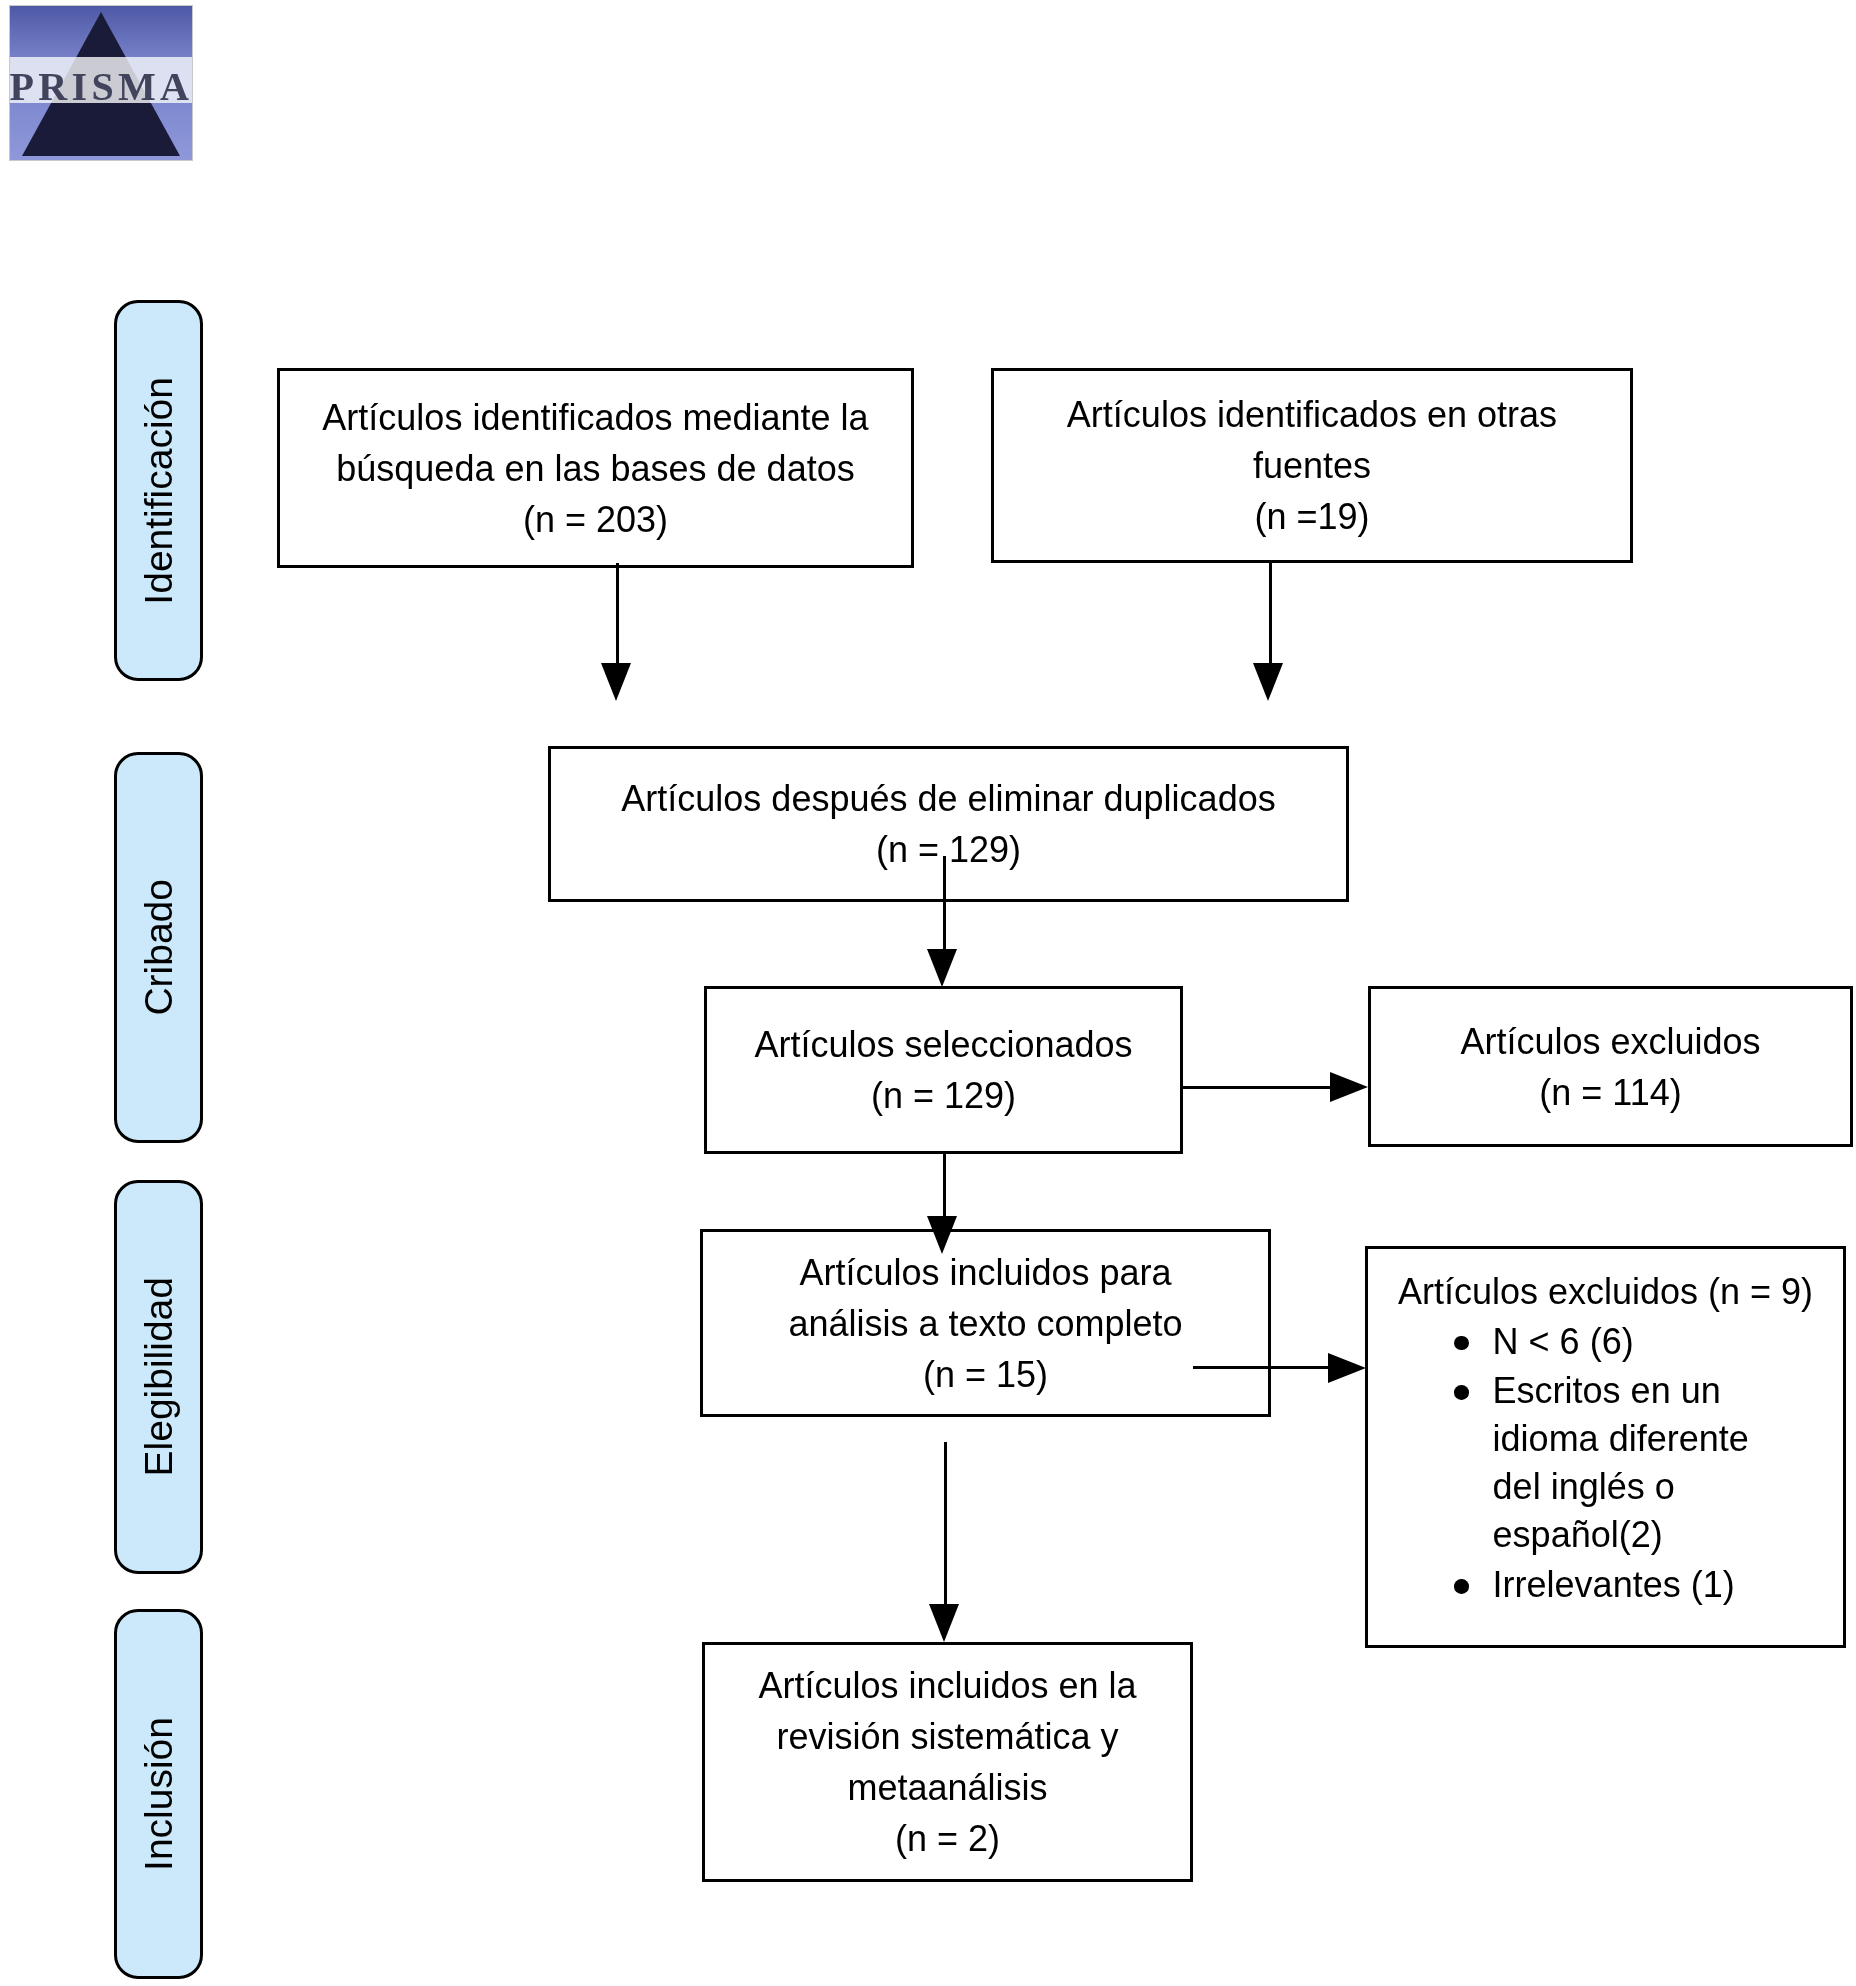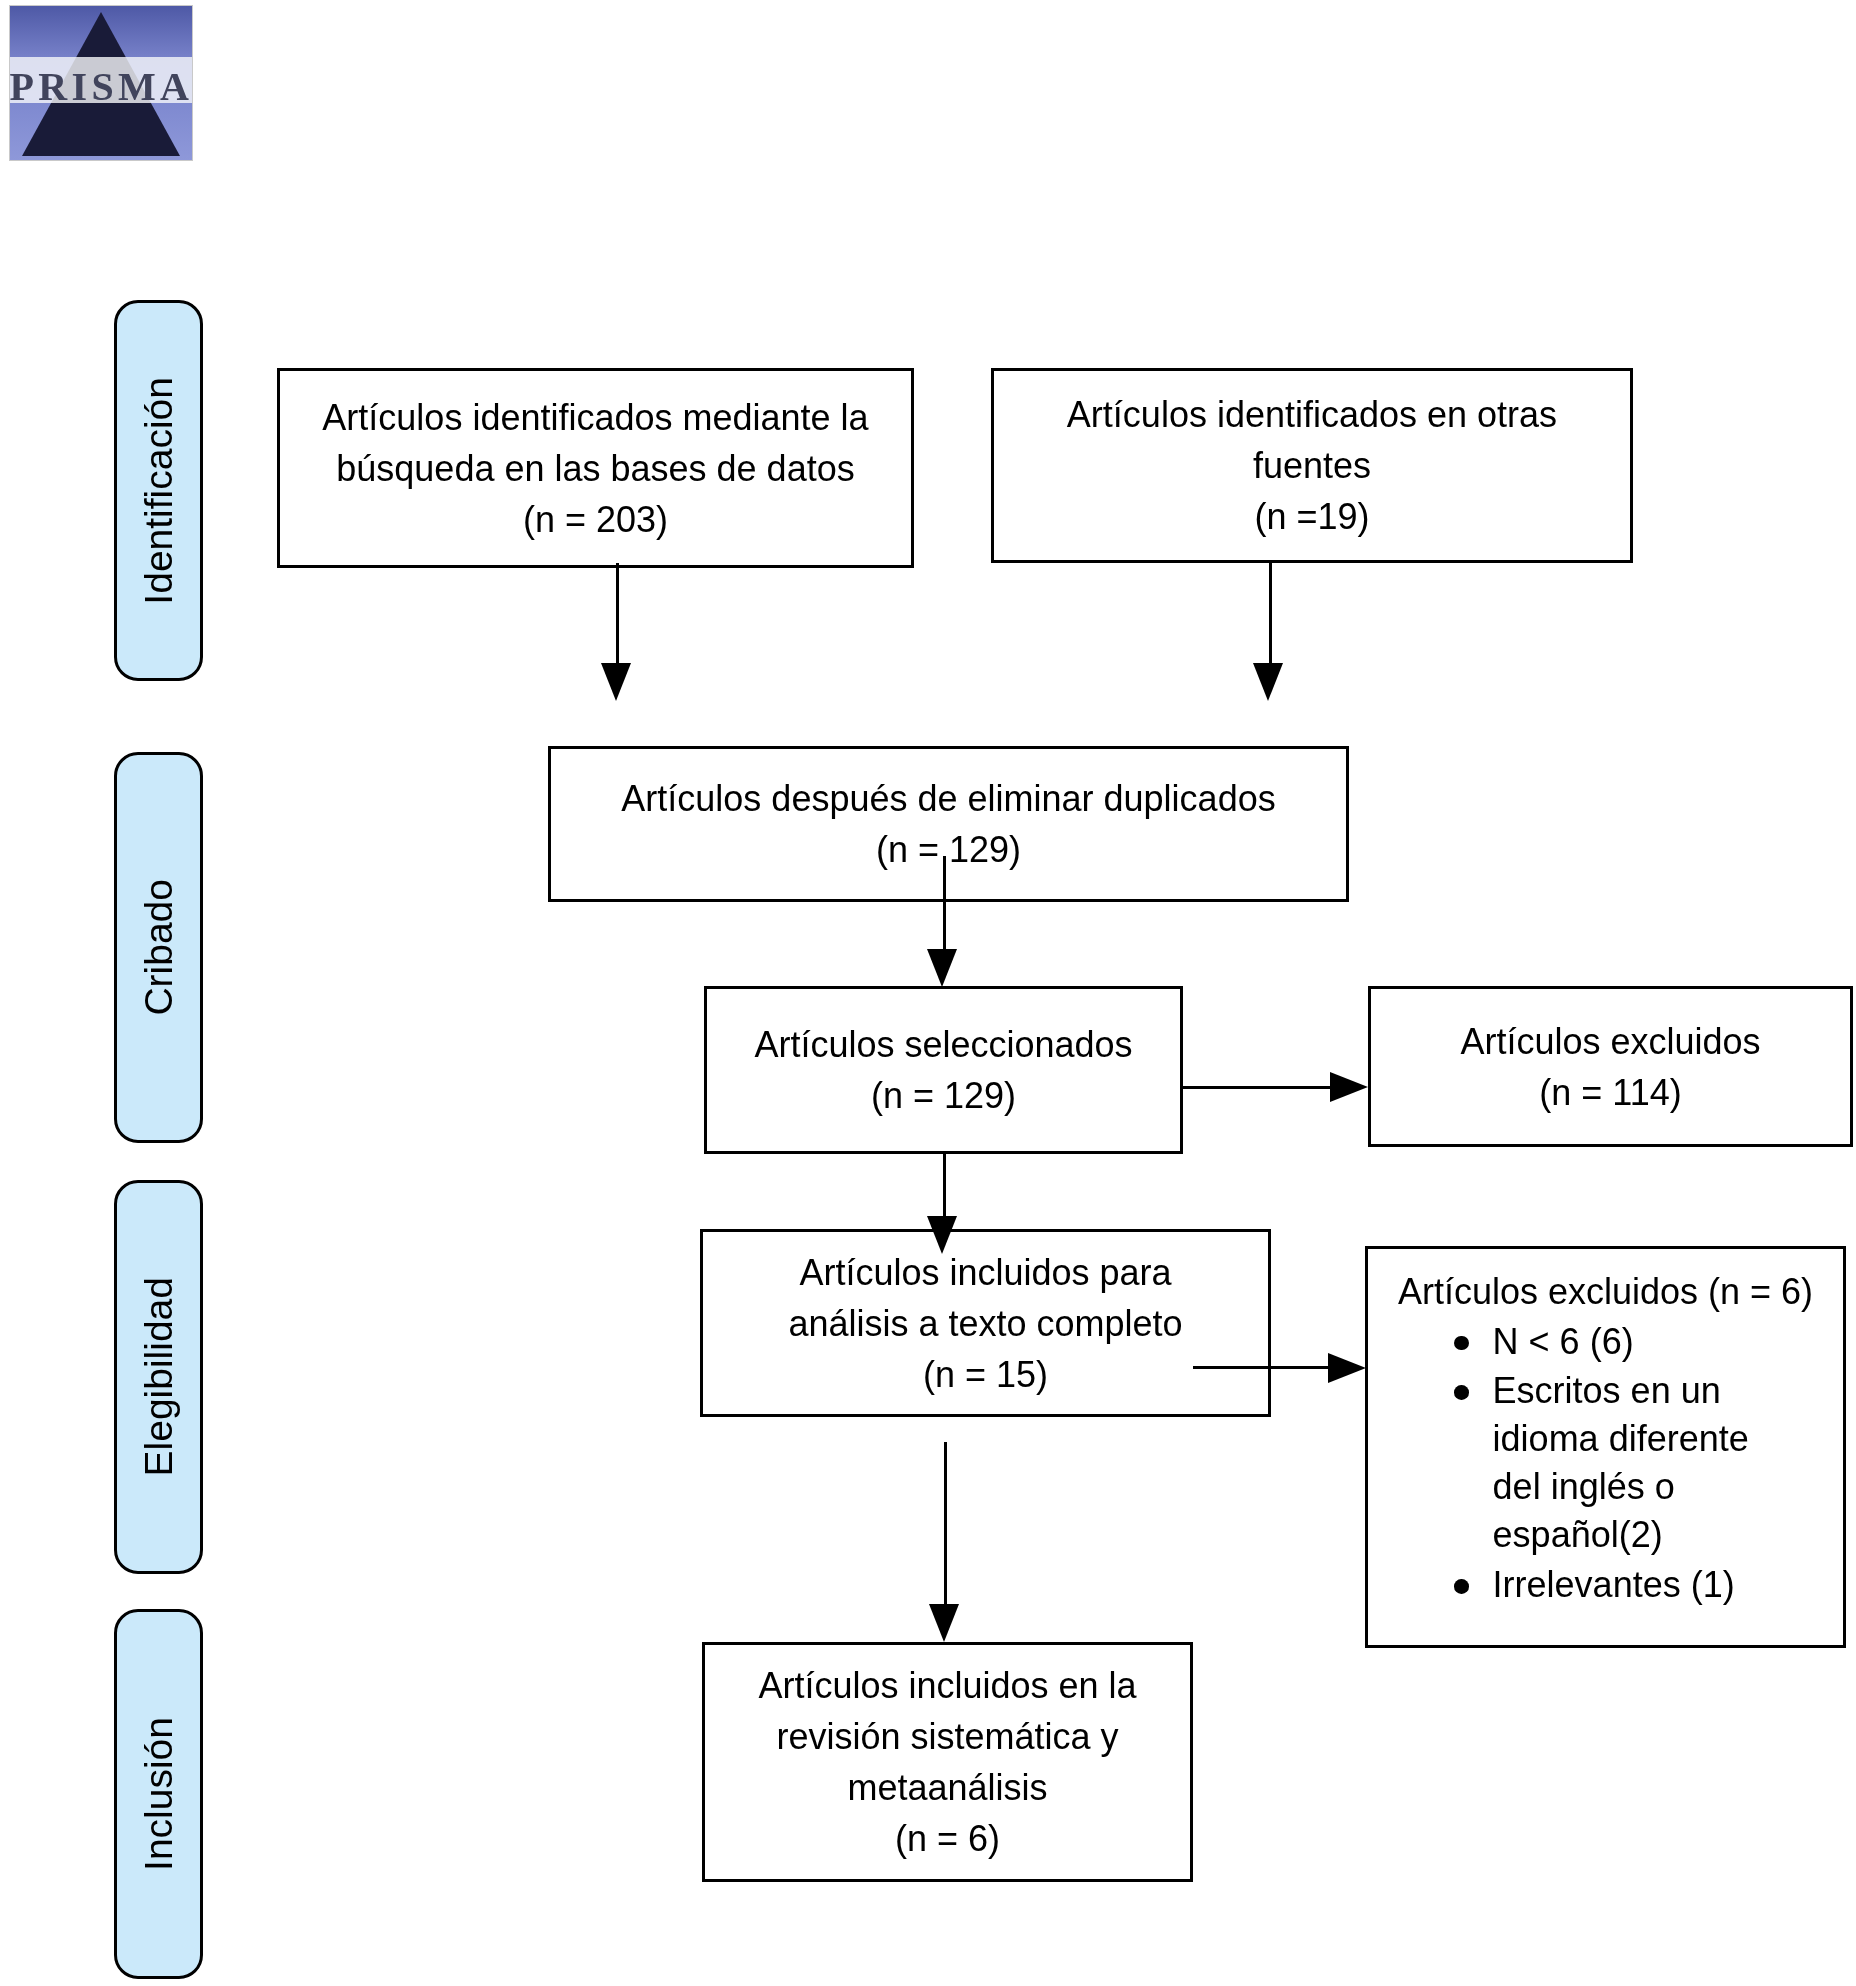--- a/index.html
+++ b/index.html
@@ -132,21 +132,21 @@
 (n = 129)</div>
 
   <div class="fbox" style="left:1368px; top:986px; width:485px; height:161px;">Artículos excluidos
 (n = 114)</div>
 
   <div class="fbox" style="left:700px; top:1229px; width:571px; height:188px;">Artículos incluidos para
 análisis a texto completo
 (n = 15)</div>
 
   <div class="fbox-list" style="left:1365px; top:1246px; width:481px; height:402px;">
-    <div class="hdr">Artículos excluidos (n = 6)</div>
+    <div class="hdr">Artículos excluidos (n = 9)</div>
     <ul>
       <li>
         <span class="dot"></span>
         <span class="li-text">N &lt; 6 (6)</span>
       </li>
       <li>
         <span class="dot"></span>
         <span class="li-text">Escritos en un
 idioma diferente
 del inglés o
@@ -155,21 +155,21 @@
       <li>
         <span class="dot"></span>
         <span class="li-text">Irrelevantes (1)</span>
       </li>
     </ul>
   </div>
 
   <div class="fbox" style="left:702px; top:1642px; width:491px; height:240px;">Artículos incluidos en la
 revisión sistemática y
 metaanálisis
-(n = 6)</div>
+(n = 2)</div>
 
   <div>
     <div class="vline" style="left:616px; top:563px; height:103px;"></div>
     <div class="head-down" style="left:601px; top:663px;"></div>
   </div>
 
   <div>
     <div class="vline" style="left:1269px; top:563px; height:103px;"></div>
     <div class="head-down" style="left:1253px; top:663px;"></div>
   </div>

